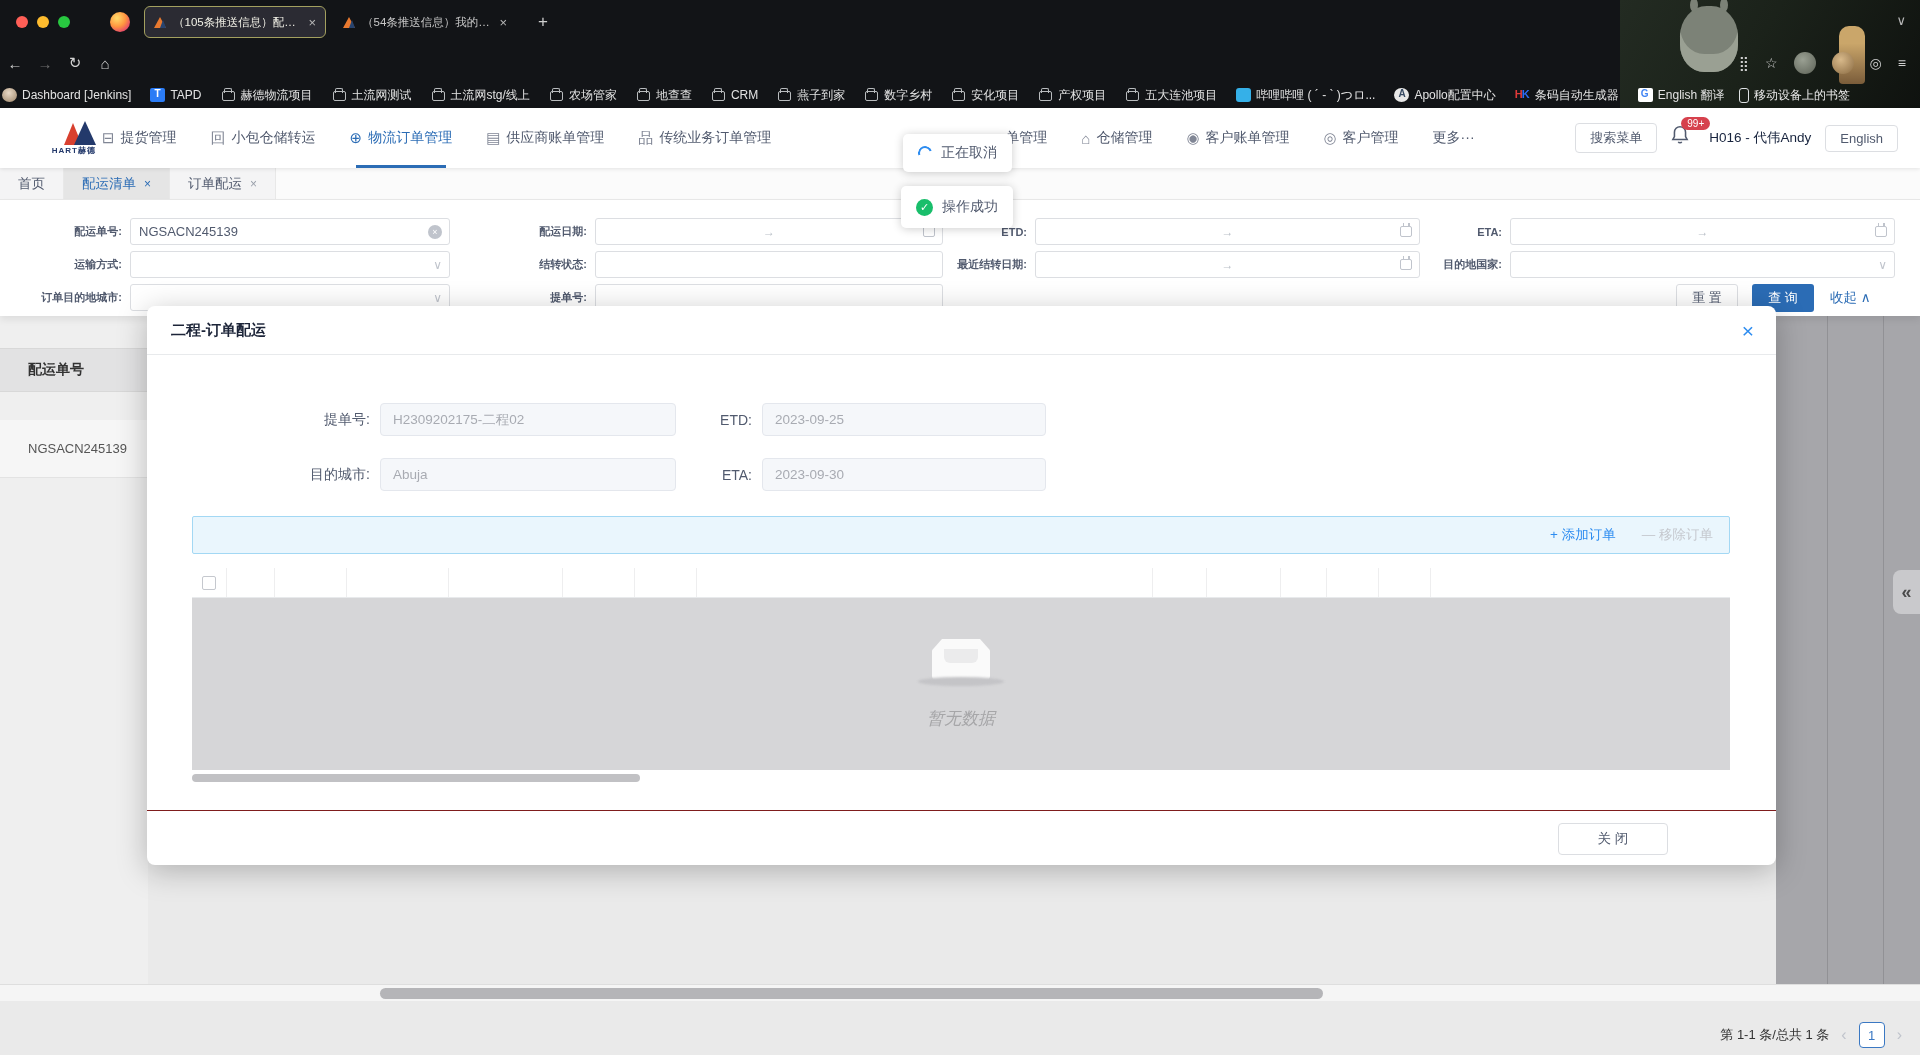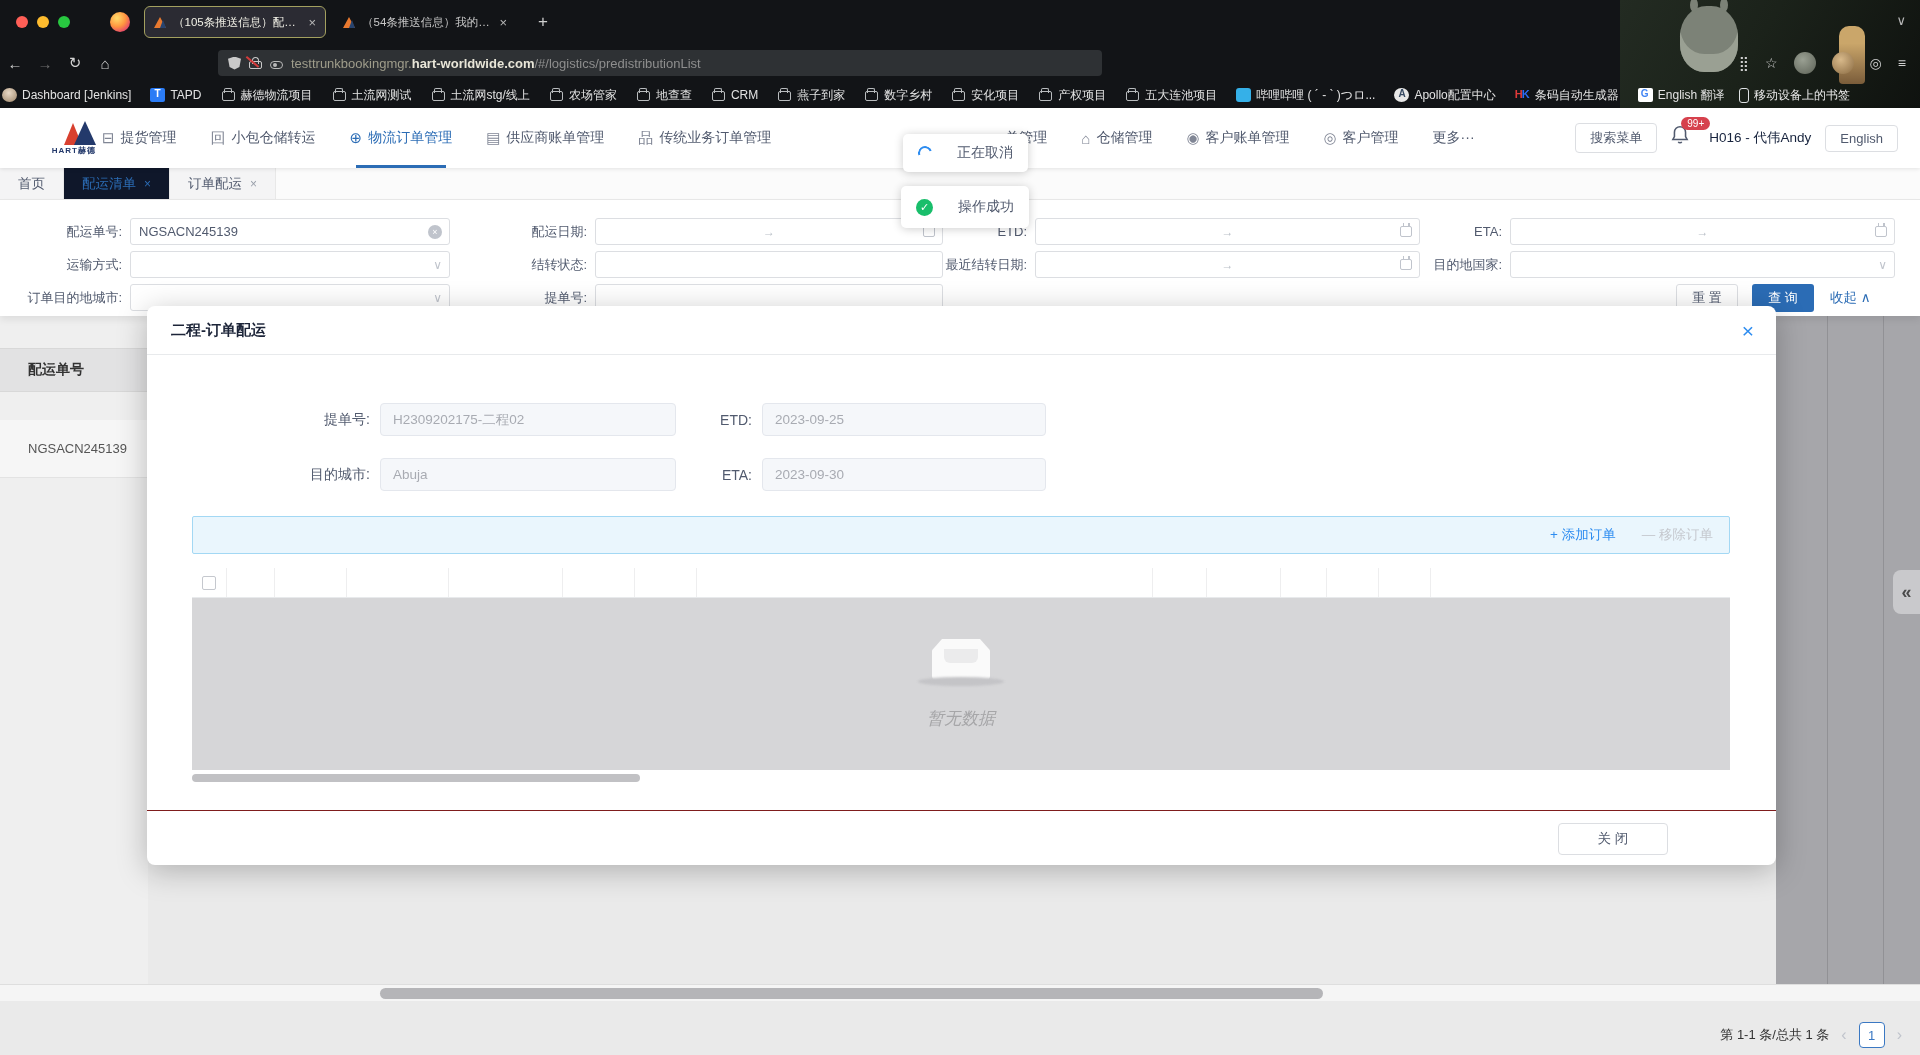--- a/index.html
+++ b/index.html
@@ -89,29 +89,29 @@
   .appnav .nav-item:nth-child(6){margin-left:200px;}
   .hdr-right{position:absolute;right:22px;top:0;height:60px;display:flex;align-items:center;gap:14px;}
   .btn-plain{border:1px solid #dcdee2;border-radius:4px;background:#fff;padding:5px 14px;font-size:13px;color:#515a6e;}
   .bellwrap{position:relative;width:24px;height:26px;}
   .badge{position:absolute;left:10px;top:-8px;background:#d6414d;color:#fff;border-radius:9px;font-size:10px;padding:1px 6px;white-space:nowrap;}
   .username{font-size:13.5px;color:#17233d;}
 
   
   .pagetabs{position:absolute;left:0;top:168px;width:1920px;height:32px;background:#fbfbfb;border-bottom:1px solid #e8e8e8;display:flex;z-index:9;}
   .ptab{display:flex;align-items:center;gap:8px;padding:0 18px;font-size:13.5px;color:#515a6e;border-right:1px solid #e8e8e8;background:#f4f4f5;}
-  .ptab.active{background:#0f172a;color:#2b6cb5;}
+  .ptab.active{background:#e5e5e5;color:#2b6cb5;}
   .ptab .pclose{font-size:12px;color:#9aa0ab;}
   .ptab.active .pclose{color:#2b6cb5;}
 
   
   .filterpanel{position:absolute;left:0;top:200px;width:1920px;height:116px;background:#fff;z-index:9;
     box-shadow:0 4px 7px rgba(0,0,0,.07);}
   .fg{position:absolute;height:27px;display:flex;align-items:center;}
-  .fg .flabel{text-align:right;padding-right:8px;font-size:13px;color:#515a6e;white-space:nowrap;}
+  .fg .flabel{text-align:right;padding-right:8px;font-size:11px;color:#515a6e;white-space:nowrap;font-weight:bold;}
   .ctrl{position:relative;height:27px;border:1px solid #dcdee2;border-radius:3px;background:#fff;display:flex;align-items:center;padding:0 8px;font-size:13px;color:#515a6e;}
   .ctrl input{border:none;outline:none;width:100%;font-size:13px;color:#515a6e;background:transparent;}
   .ctrl .suffix{position:absolute;right:7px;color:#c0c4cc;font-size:12px;}
   .ctrl .center-arrow{flex:1;text-align:center;color:#b9bfc7;font-size:12px;}
   .clearbtn{position:absolute;right:7px;width:14px;height:14px;border-radius:50%;background:#c0c4cc;color:#fff;
     font-size:9px;line-height:14px;text-align:center;}
   .calic{position:absolute;right:7px;width:12px;height:11px;border:1.3px solid #c0c4cc;border-radius:2px;}
   .calic::before{content:"";position:absolute;left:1.5px;top:-4px;width:1.6px;height:3px;background:#c0c4cc;}
   .calic::after{content:"";position:absolute;right:1.5px;top:-4px;width:1.6px;height:3px;background:#c0c4cc;}
   .fbtns{position:absolute;top:84px;height:28px;display:flex;align-items:center;}
@@ -178,21 +178,21 @@
   .empty-box::before{content:"";position:absolute;left:12px;top:10px;right:12px;height:14px;background:#ebebec;border-radius:0 0 6px 6px;}
   .empty-shadow{width:86px;height:9px;border-radius:50%;background:#c4c4c7;margin-top:-4px;filter:blur(1px);}
   .empty-text{margin-top:21px;font-size:17px;color:#a6a6a8;font-style:italic;}
   .m-scroll{position:absolute;left:45px;top:468px;width:448px;height:8px;border-radius:4px;background:#c1c1c4;}
   .m-foot{position:absolute;left:0;bottom:0;width:100%;height:55px;border-top:1px solid #7f1d1d;}
   .btn-close{position:absolute;right:108px;top:12px;width:110px;height:32px;border:1px solid #dcdee2;border-radius:4px;background:#fff;
     font-size:13.5px;color:#515a6e;display:flex;align-items:center;justify-content:center;}
 
   
   .toast{position:absolute;background:#fff;border-radius:5px;box-shadow:0 1px 10px rgba(0,0,0,.2);
-    display:flex;align-items:center;gap:25px;padding:0 15px;z-index:40;font-size:14px;color:#515a6e;white-space:nowrap;}
+    display:flex;align-items:center;gap:9px;padding:0 15px;z-index:40;font-size:14px;color:#515a6e;white-space:nowrap;}
   .toast1{left:903px;top:134px;height:38px;}
   .toast2{left:901px;top:186px;height:42px;}
   .spinner{width:14px;height:14px;border-radius:50%;border:2px solid transparent;border-top-color:#2d8cf0;border-left-color:#2d8cf0;transform:rotate(25deg);}
   .okicon{width:17px;height:17px;border-radius:50%;background:#19be6b;color:#fff;font-size:11px;line-height:17px;text-align:center;}
 </style>
 </head>
 <body>
 
 <div class="chrome">
   <div class="theme-art">
@@ -219,26 +219,20 @@
       </div>
     <span class="newtab">+</span>
     <span class="tab-overflow">∨</span>
   </div>
 
   <div class="toolbar">
     <span class="navic">←</span>
     <span class="navic dim">→</span>
     <span class="navic">↻</span>
     <span class="navic">⌂</span>
-    <div class="urlpill">
-      <span class="pill-ic shield"></span>
-      <span class="pill-ic lockic"></span>
-      <span class="pill-ic switchic"></span>
-      <span class="urltext"><span>testtrunkbookingmgr.</span><span class="domain">hart-worldwide.com</span><span class="path">/#/logistics/predistributionList</span></span>
-    </div>
     <div class="tb-right">
       <span class="tb-ic">⣿</span>
       <span class="tb-ic">☆</span>
       <span class="avatar av1"></span>
       <span class="avatar av2"></span>
       <span class="tb-ic">◎</span>
       <span class="tb-ic">≡</span>
     </div>
   </div>
 

